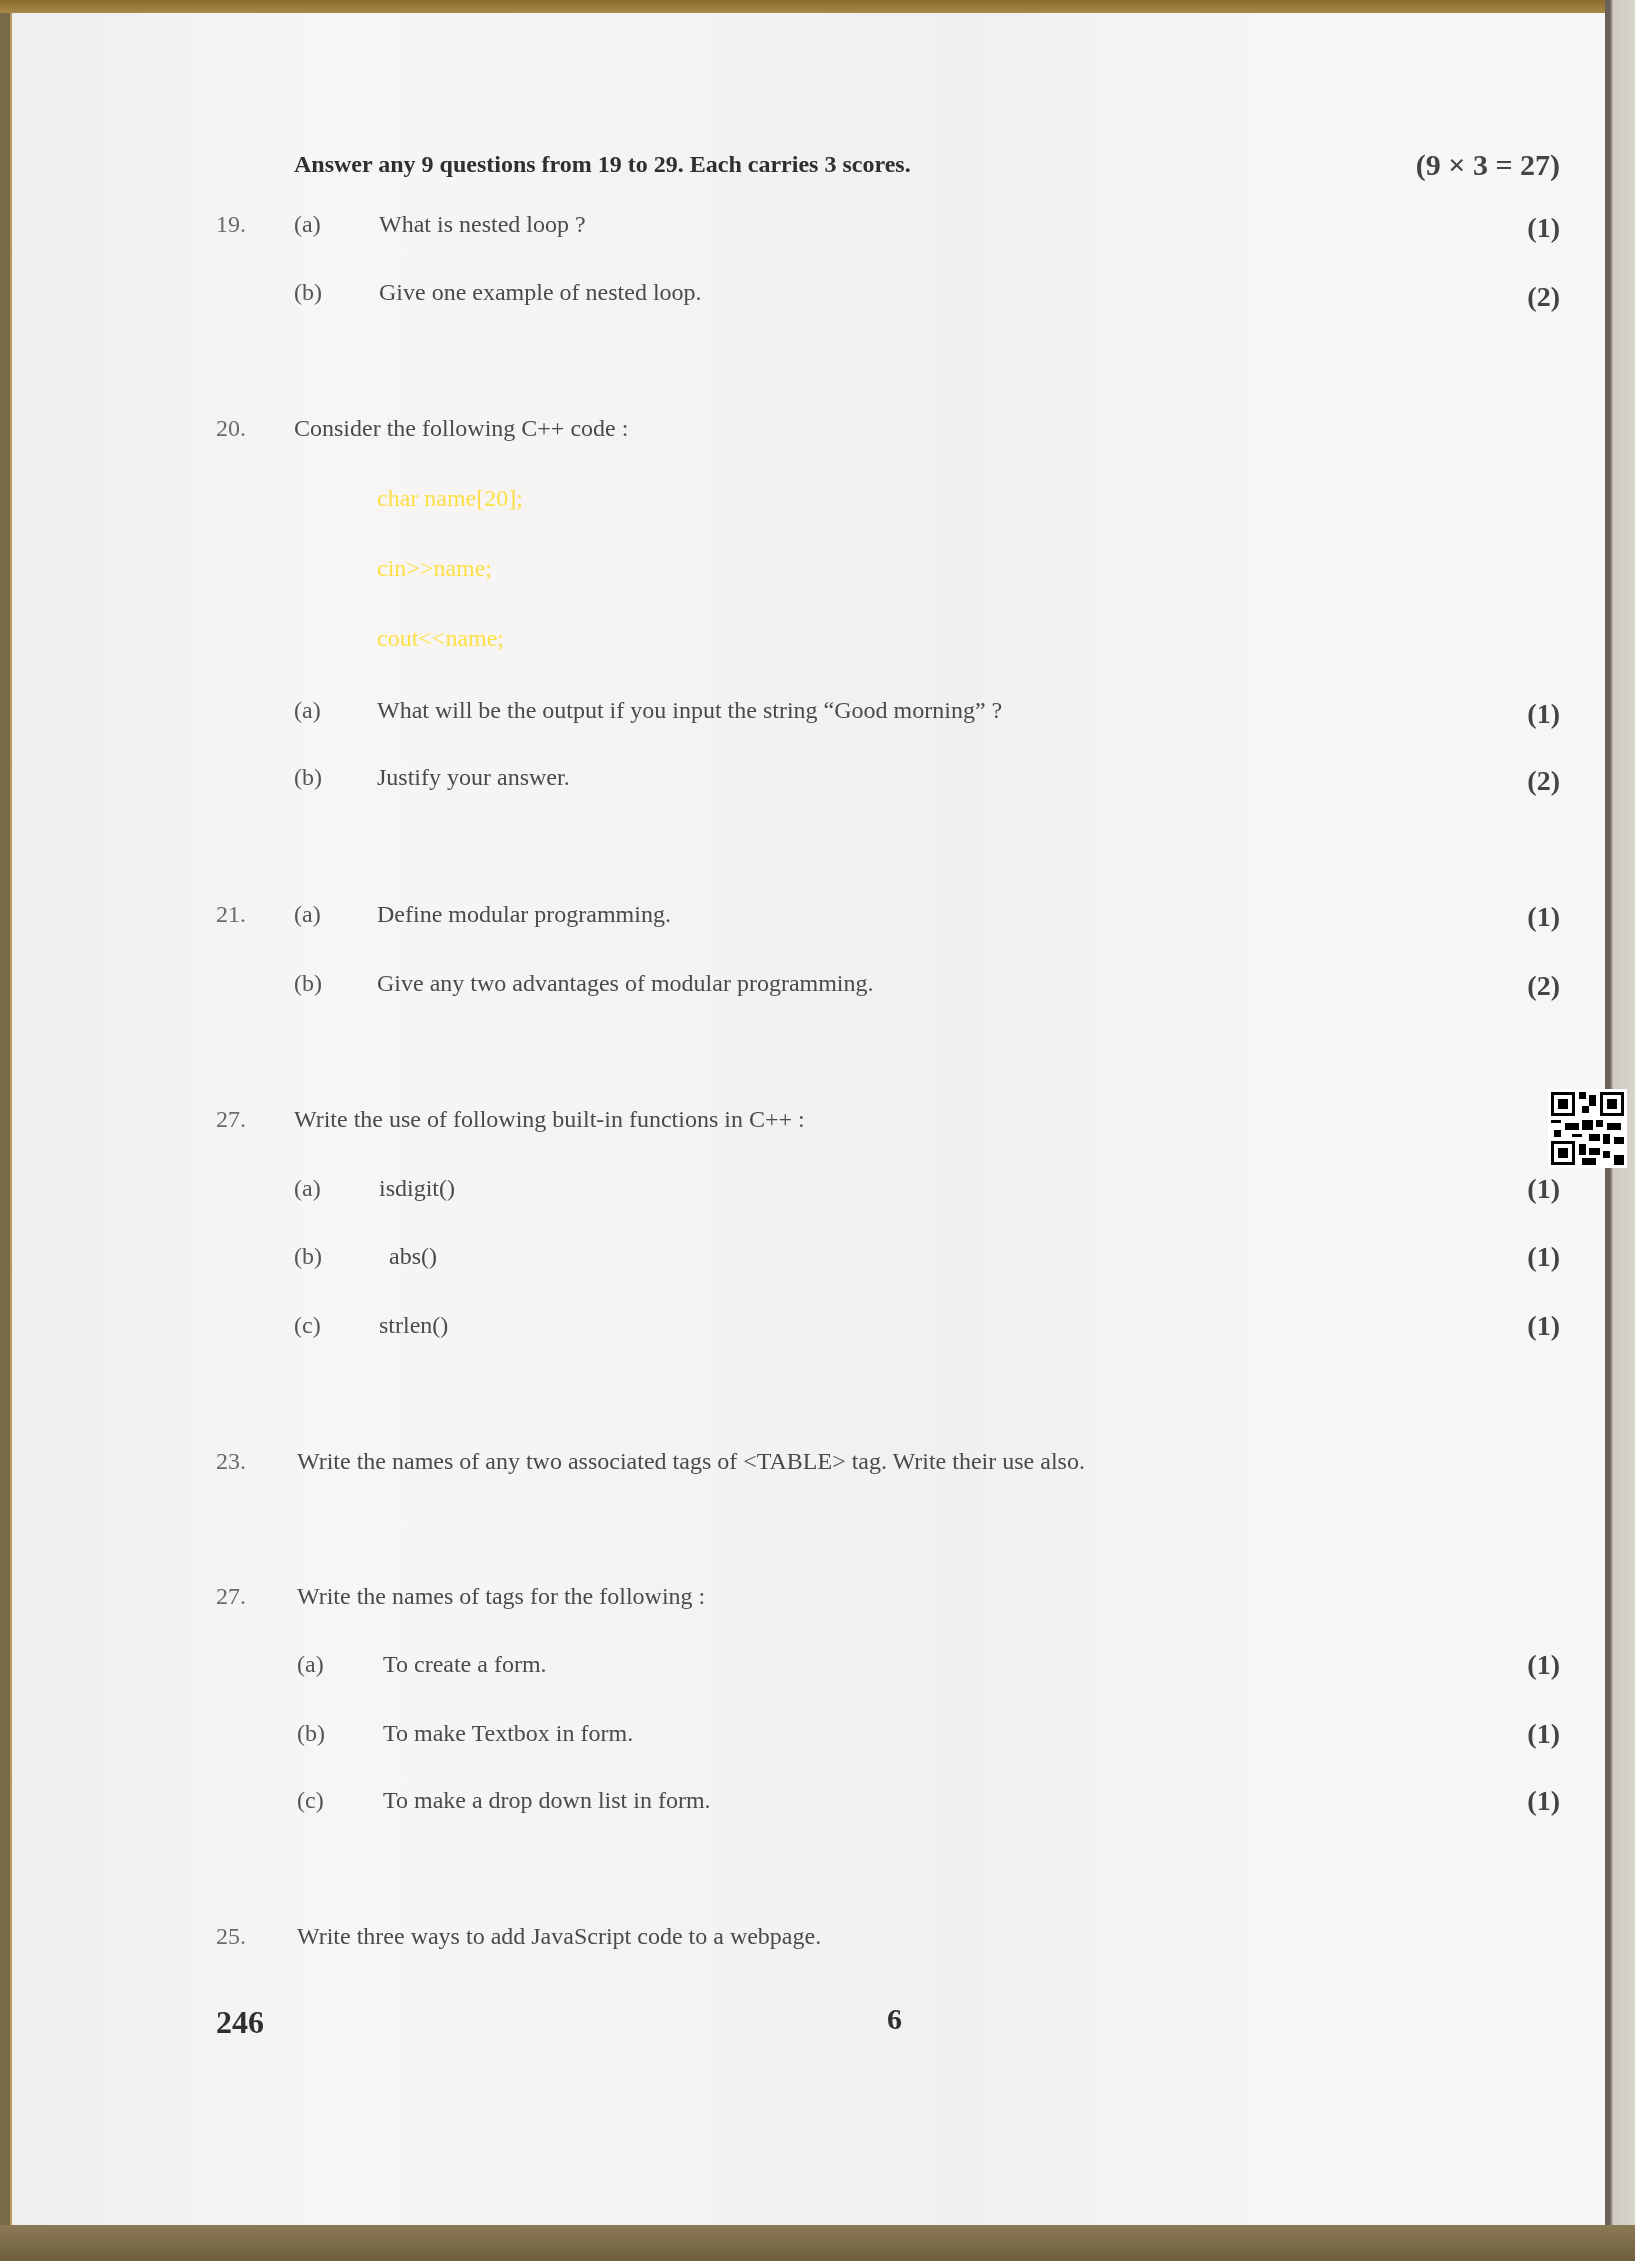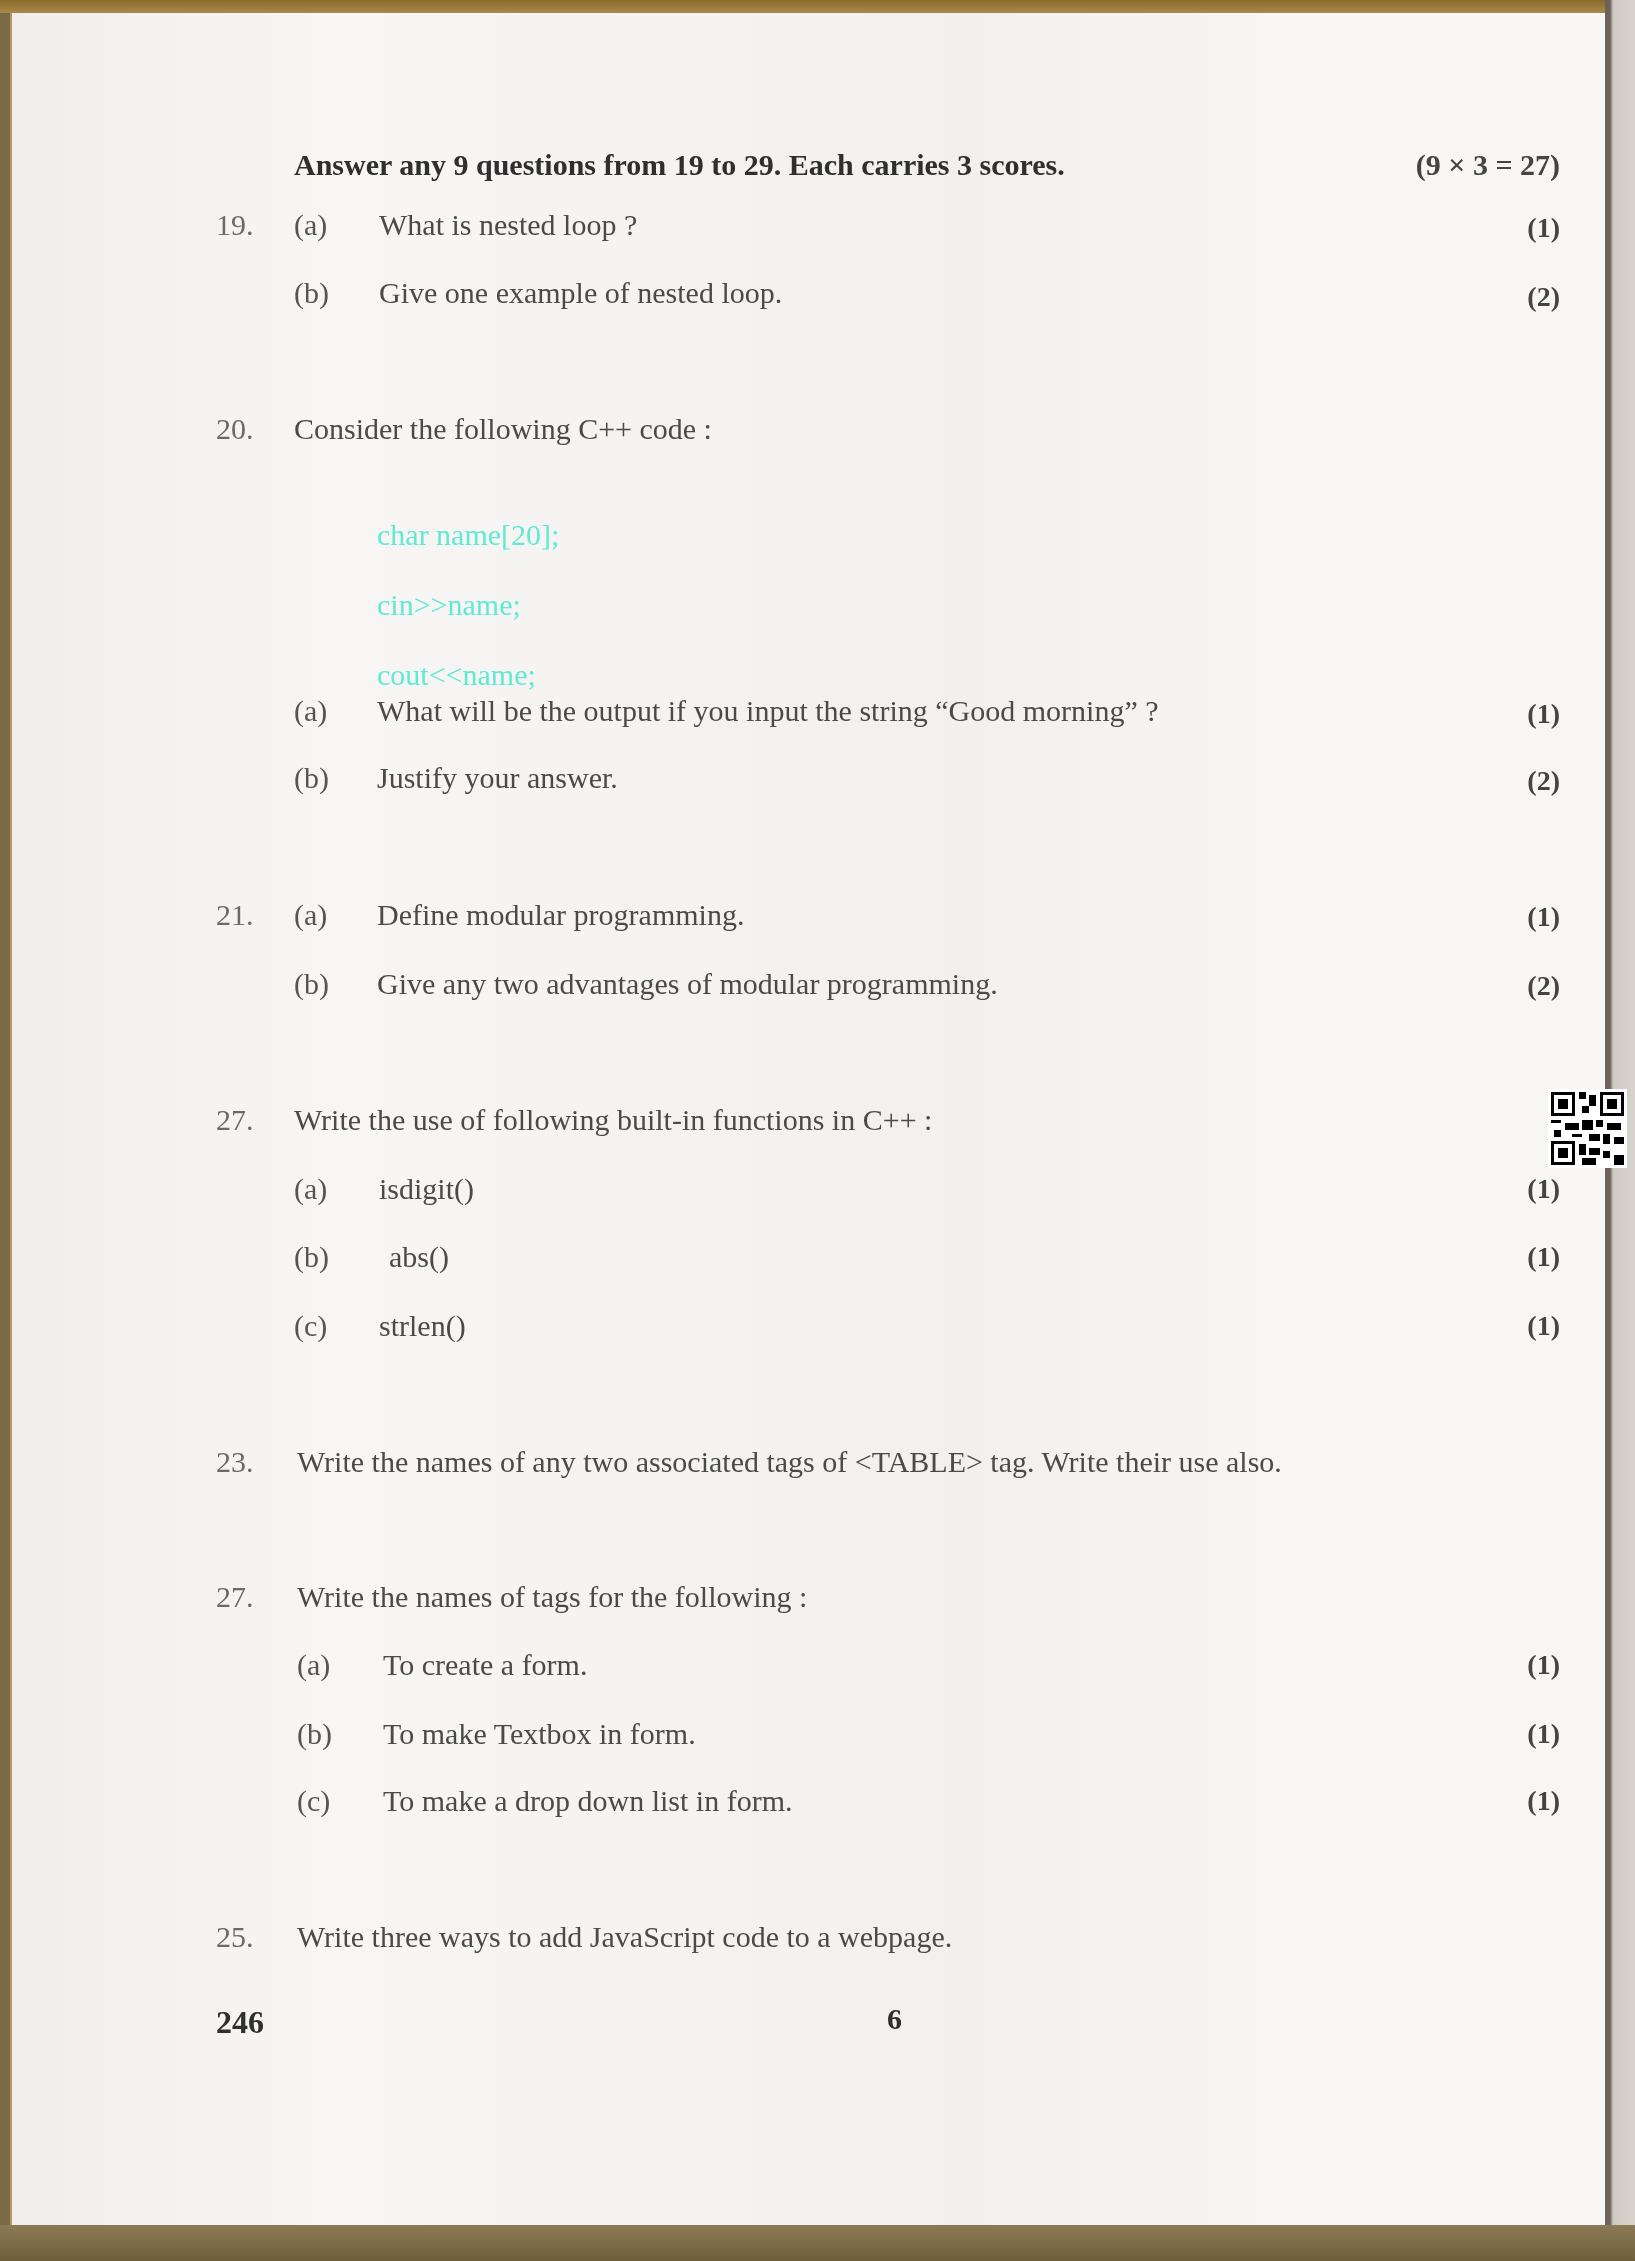--- a/index.html
+++ b/index.html
@@ -8,26 +8,26 @@
   .page { position:absolute; left:10px; top:13px; width:1595px; height:2217px;
           background:#f7f6f4;
           background-image: linear-gradient(90deg, rgba(0,0,0,0.03) 0%, rgba(255,255,255,0) 20%, rgba(0,0,0,0.025) 60%, rgba(255,255,255,0) 80%);
           border-left:2.5px solid #b89a60; }
   .top-strip { position:absolute; left:0; top:0; width:1636px; height:13px;
                background:linear-gradient(#8a6a2a,#a98a4a); }
   .right-strip { position:absolute; left:1605px; top:0; width:30.5px; height:2261px;
                  background:linear-gradient(90deg,#6a6258 0px,#6a6258 5px,#cfcac4 8.2px,#d8d3cc 30.5px); }
   .bottom-strip { position:absolute; left:0; top:2225px; width:1636px; height:36px;
                   background:linear-gradient(#8b7a55,#6e5f3a); }
-  .t { position:absolute; white-space:nowrap; font-size:30px; line-height:33px; }
+  .t { position:absolute; white-space:nowrap; font-size:24px; line-height:33px; }
   .bold { font-weight:bold; color:#2f2f2f; }
   .qn { color:#6a6a6a; }
   .lbl { color:#555; }
   .mk { position:absolute; right:76px; font-size:28px; font-weight:bold; color:#444; line-height:33px; white-space:nowrap; }
-  .code { color:#5eead4;margin-top:36px; }
+  .code { color:#fde047; }
   .qr { position:absolute; left:1548px; top:1089px; width:79px; height:79px; background:#fff; padding:3.3px; box-sizing:border-box; }
   .qr svg { width:73px; height:73px; display:block; }
 </style>
 </head>
 <body>
 
 <div class="top-strip"></div>
 <div class="page"></div>
 <div class="right-strip"></div>
 <div class="bottom-strip"></div>

